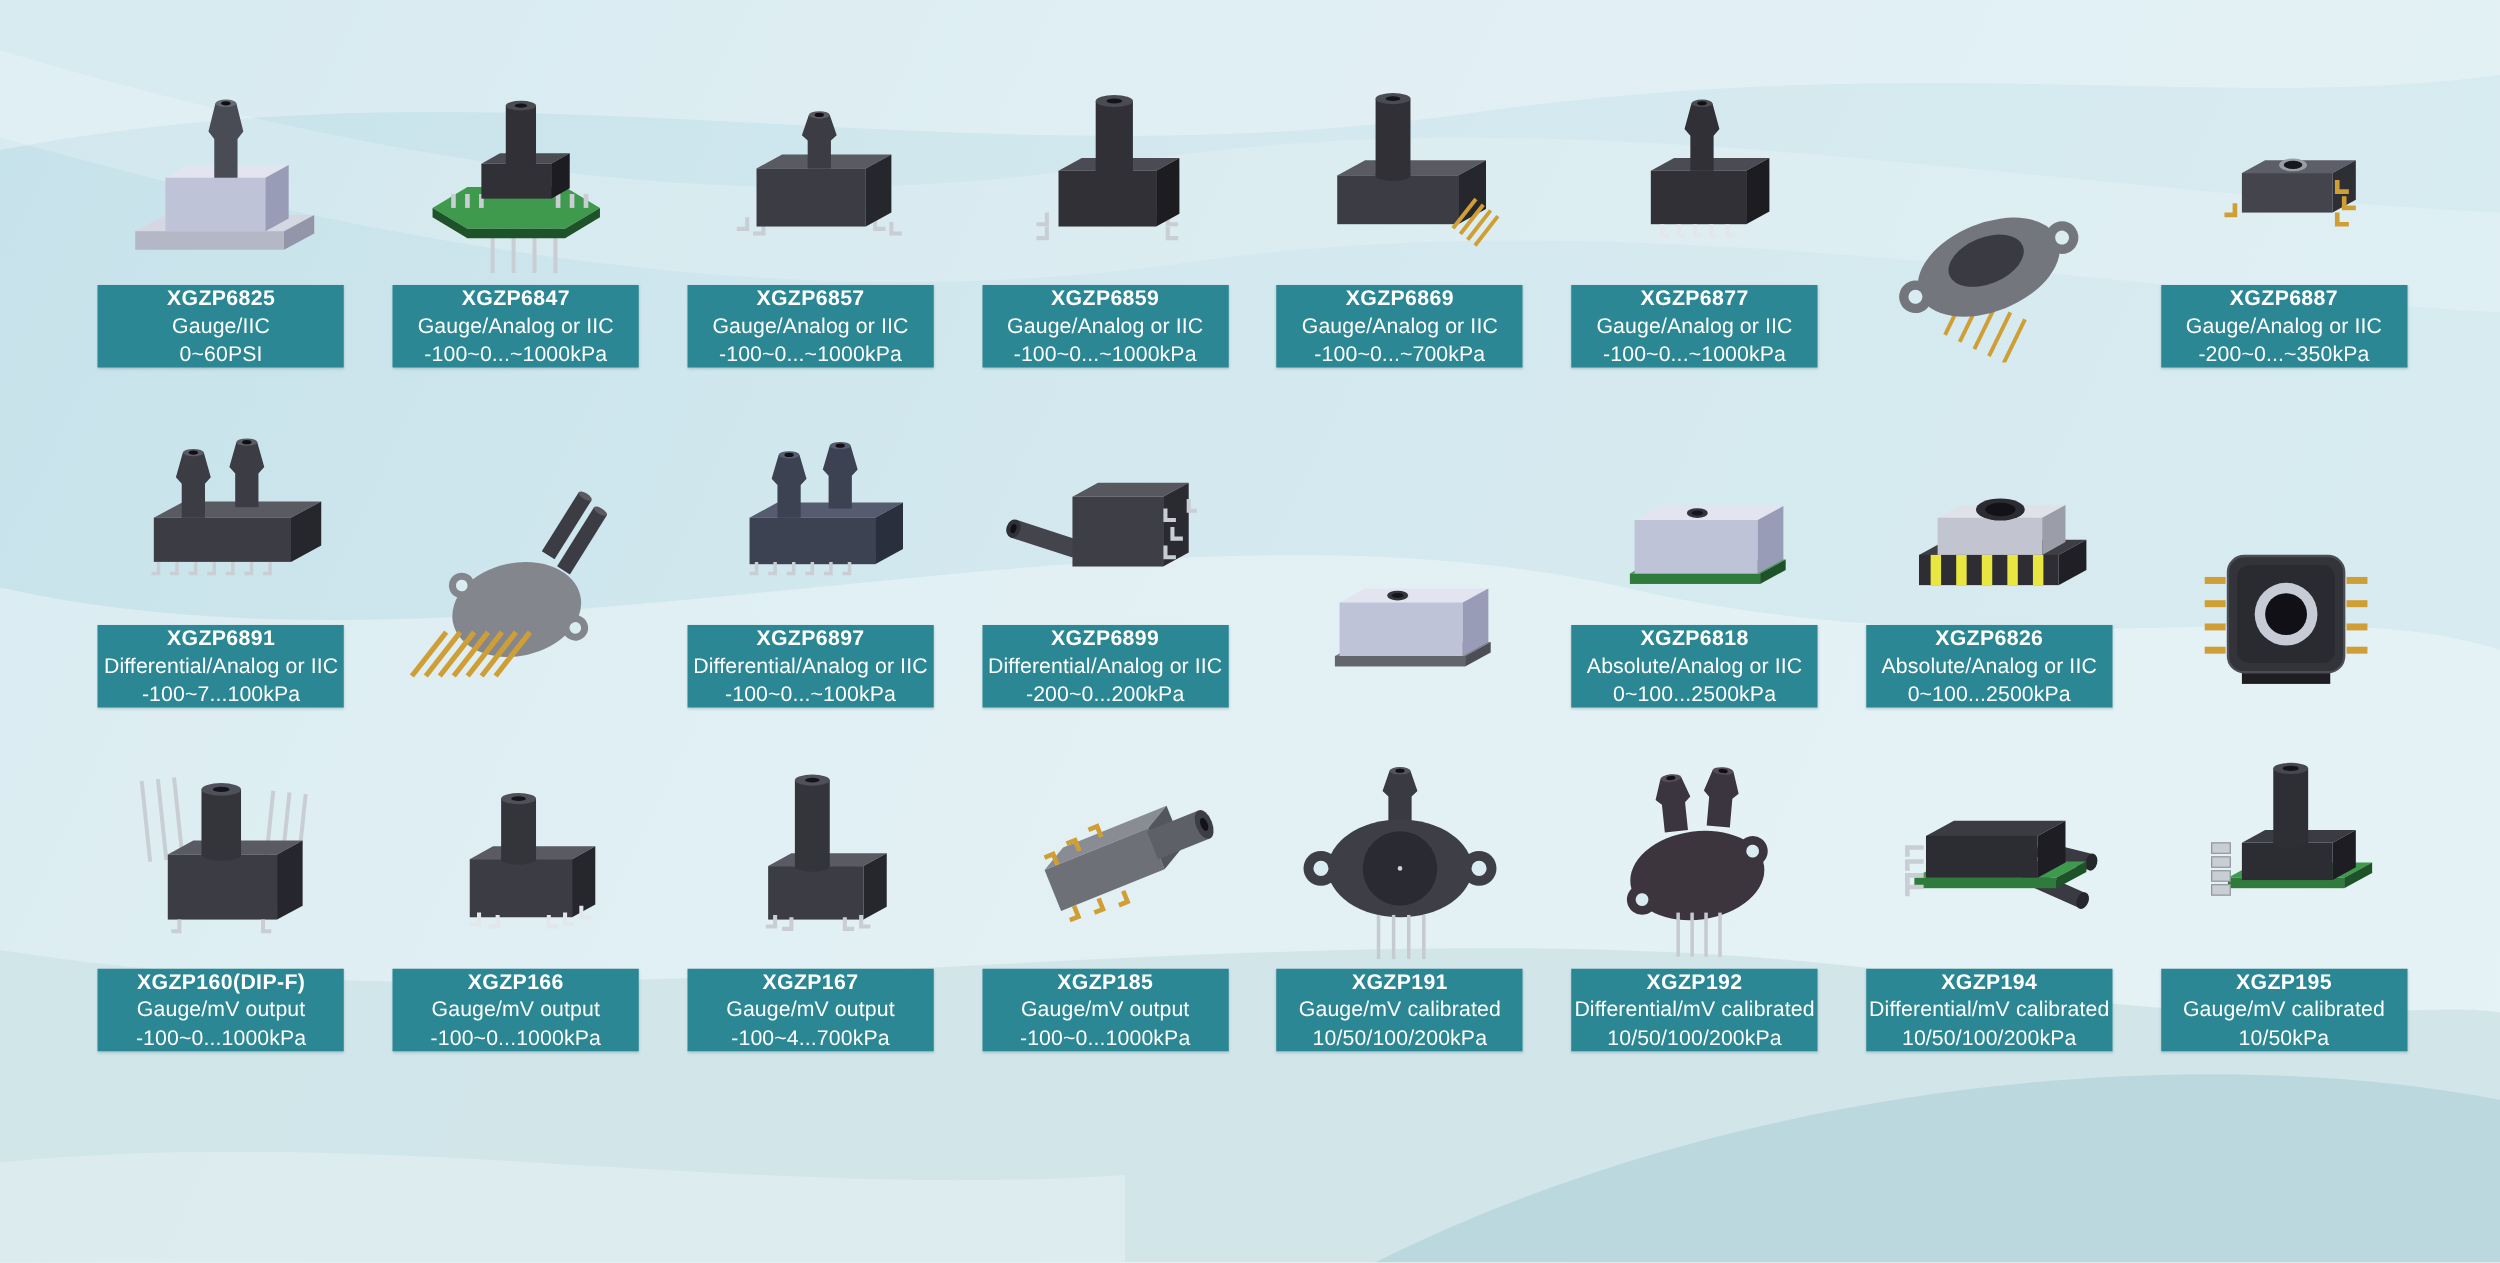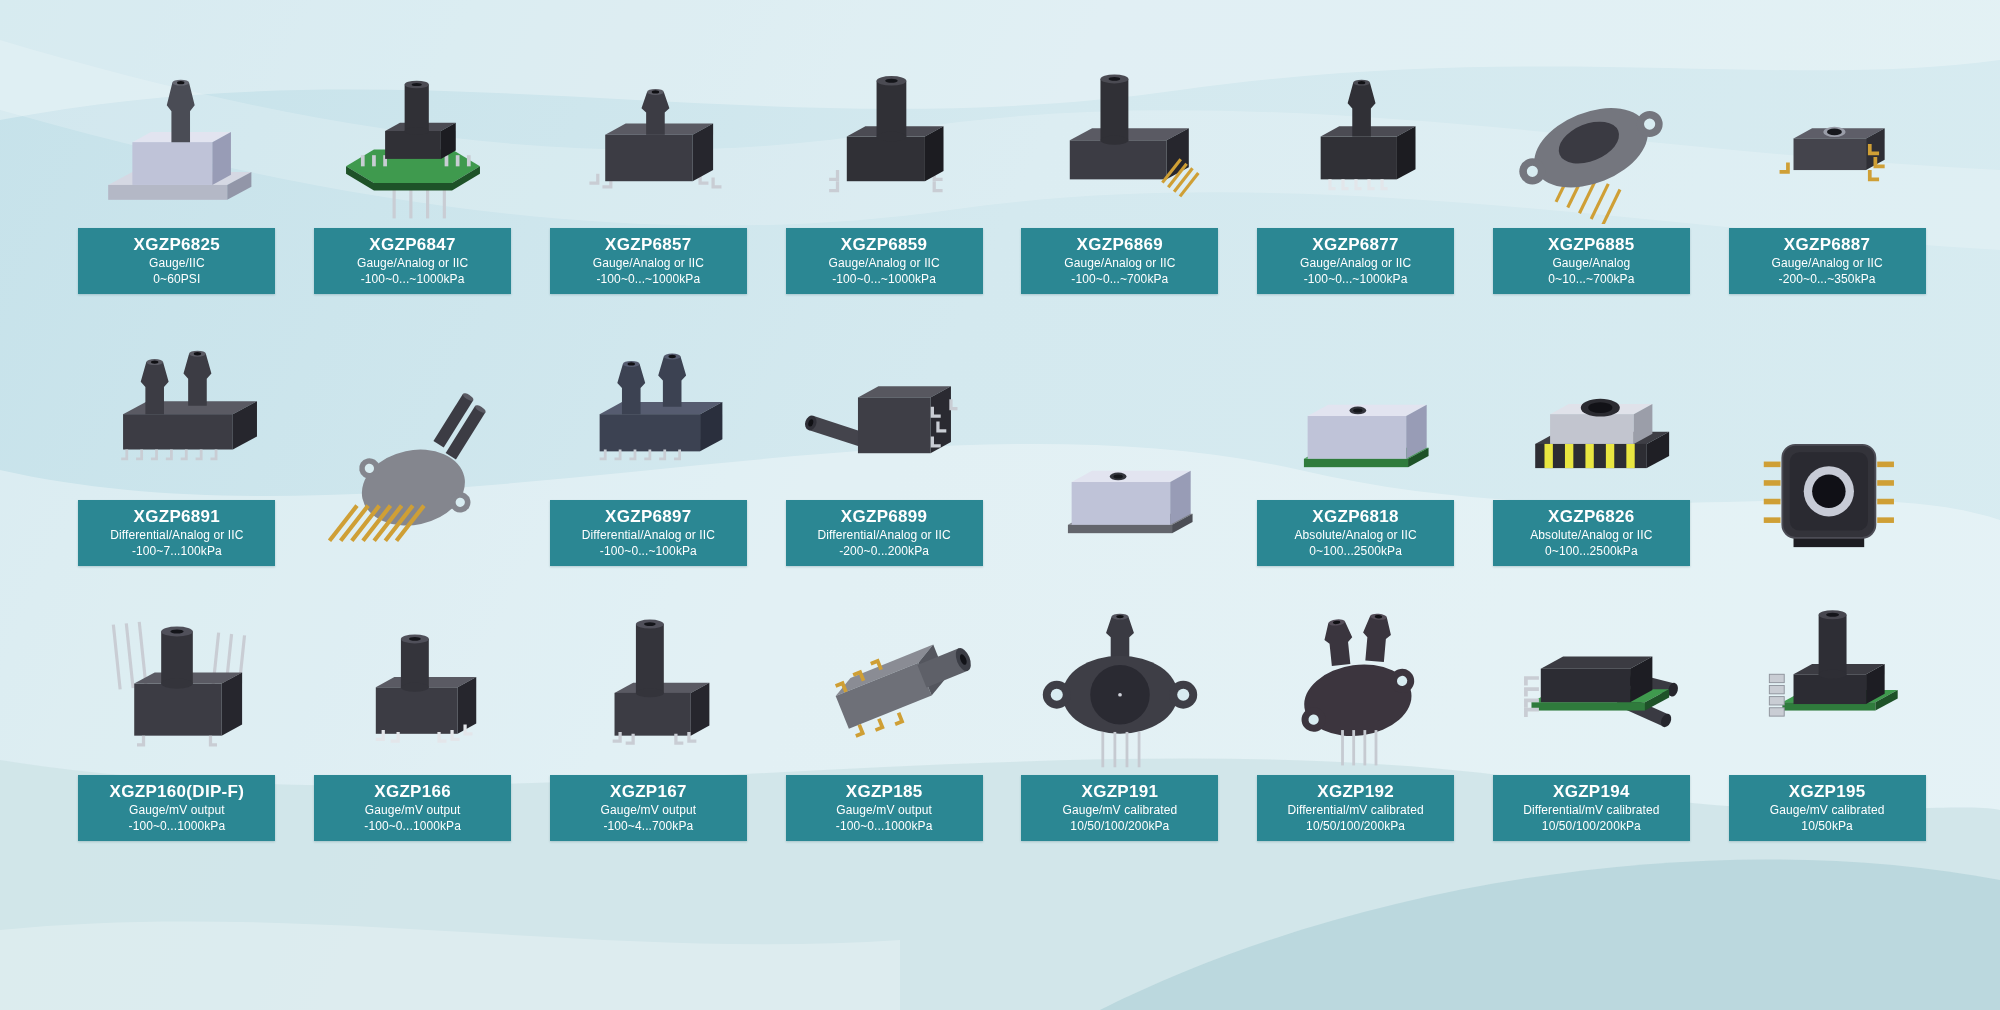--- a/index.html
+++ b/index.html
@@ -12,25 +12,25 @@
   #grid{position:absolute;left:59px;top:14px;width:1886px}
   .band{display:grid;grid-template-columns:repeat(8,1fr)}
   .cell{display:flex;flex-direction:column;align-items:center;justify-content:flex-end}
   .art{display:flex;align-items:flex-end;justify-content:center;width:100%}
   .band1 .art{height:214px}
   .band2 .art{height:206px}
   .band3 .art{height:209px}
   .art svg{display:block;margin-bottom:4px}
   .plabel{
     width:197px;height:66px;background:#2b8793;color:#fff;
-    display:flex;flex-direction:column;align-items:center;justify-content:center;
+    display:flex;flex-direction:column;align-items:center;
     text-align:center;line-height:1.32;box-shadow:0 1px 2px rgba(40,90,100,.25)
   }
   .model{font-size:17px;font-weight:700;letter-spacing:.3px}
-  .sub{font-size:12px;letter-spacing:.1px}
+  .sub{font-size:17px;letter-spacing:.1px}
 </style>
 </head>
 <body>
 
 <svg id="bg" width="2000" height="1010" viewBox="0 0 2000 1010" preserveAspectRatio="none">
   <path d="M0,120 C420,40 760,150 1180,90 C1540,40 1780,90 2000,60 L2000,0 L0,0 Z" fill="#ffffff" opacity="0.30"></path>
   <path d="M0,40 C300,130 600,180 900,130 C1250,75 1600,150 2000,170 L2000,250 C1650,230 1300,160 950,210 C600,260 250,180 0,110 Z" fill="#ffffff" opacity="0.20"></path>
   <path d="M0,470 C400,560 900,380 1300,470 C1600,540 1850,470 2000,520 L2000,1010 L0,1010 Z" fill="#ffffff" opacity="0.34"></path>
   <path d="M0,760 C500,840 1100,700 1600,790 C1800,826 1950,800 2000,810 L2000,1010 L0,1010 Z" fill="#cfe4e7" opacity="0.85"></path>
   <path d="M1100,1010 C1380,870 1740,830 2000,880 L2000,1010 Z" fill="#a8ccd3" opacity="0.55"></path>
@@ -191,25 +191,20 @@
             <g transform="rotate(-22 120 118)">
               <ellipse cx="120" cy="118" rx="64" ry="38" fill="#74767e"></ellipse>
               <circle cx="52" cy="118" r="14" fill="#74767e"></circle>
               <circle cx="52" cy="118" r="6" fill="#d8ecf1"></circle>
               <circle cx="188" cy="118" r="14" fill="#74767e"></circle>
               <circle cx="188" cy="118" r="6" fill="#d8ecf1"></circle>
               <ellipse cx="120" cy="112" rx="34" ry="20" fill="#3a3a42"></ellipse>
             </g>
           </svg>
         </div>
-    <div class="plabel">
-      <div class="model">XGZP6885</div>
-      <div class="sub">Gauge/Analog</div>
-      <div class="sub">0~10...~700kPa</div>
-    </div>
   </div>
       <div class="cell">
     <div class="art">
           <svg viewBox="0 0 240 200" width="224" height="186">
             <polygon points="84,108 104,97 182,97 162,108" fill="#5e5e68"></polygon>
             <rect x="84" y="108" width="78" height="34" fill="#44444c"></rect>
             <polygon points="162,108 182,97 182,131 162,142" fill="#2e2e35"></polygon>
             <ellipse cx="128" cy="101" rx="12" ry="5.5" fill="#9a9da8"></ellipse>
             <ellipse cx="128" cy="101" rx="8" ry="3.6" fill="#17181d"></ellipse>
             <path d="M 166,114 v10 h10" stroke="#cf9f35" stroke-width="4" fill="none"></path>

